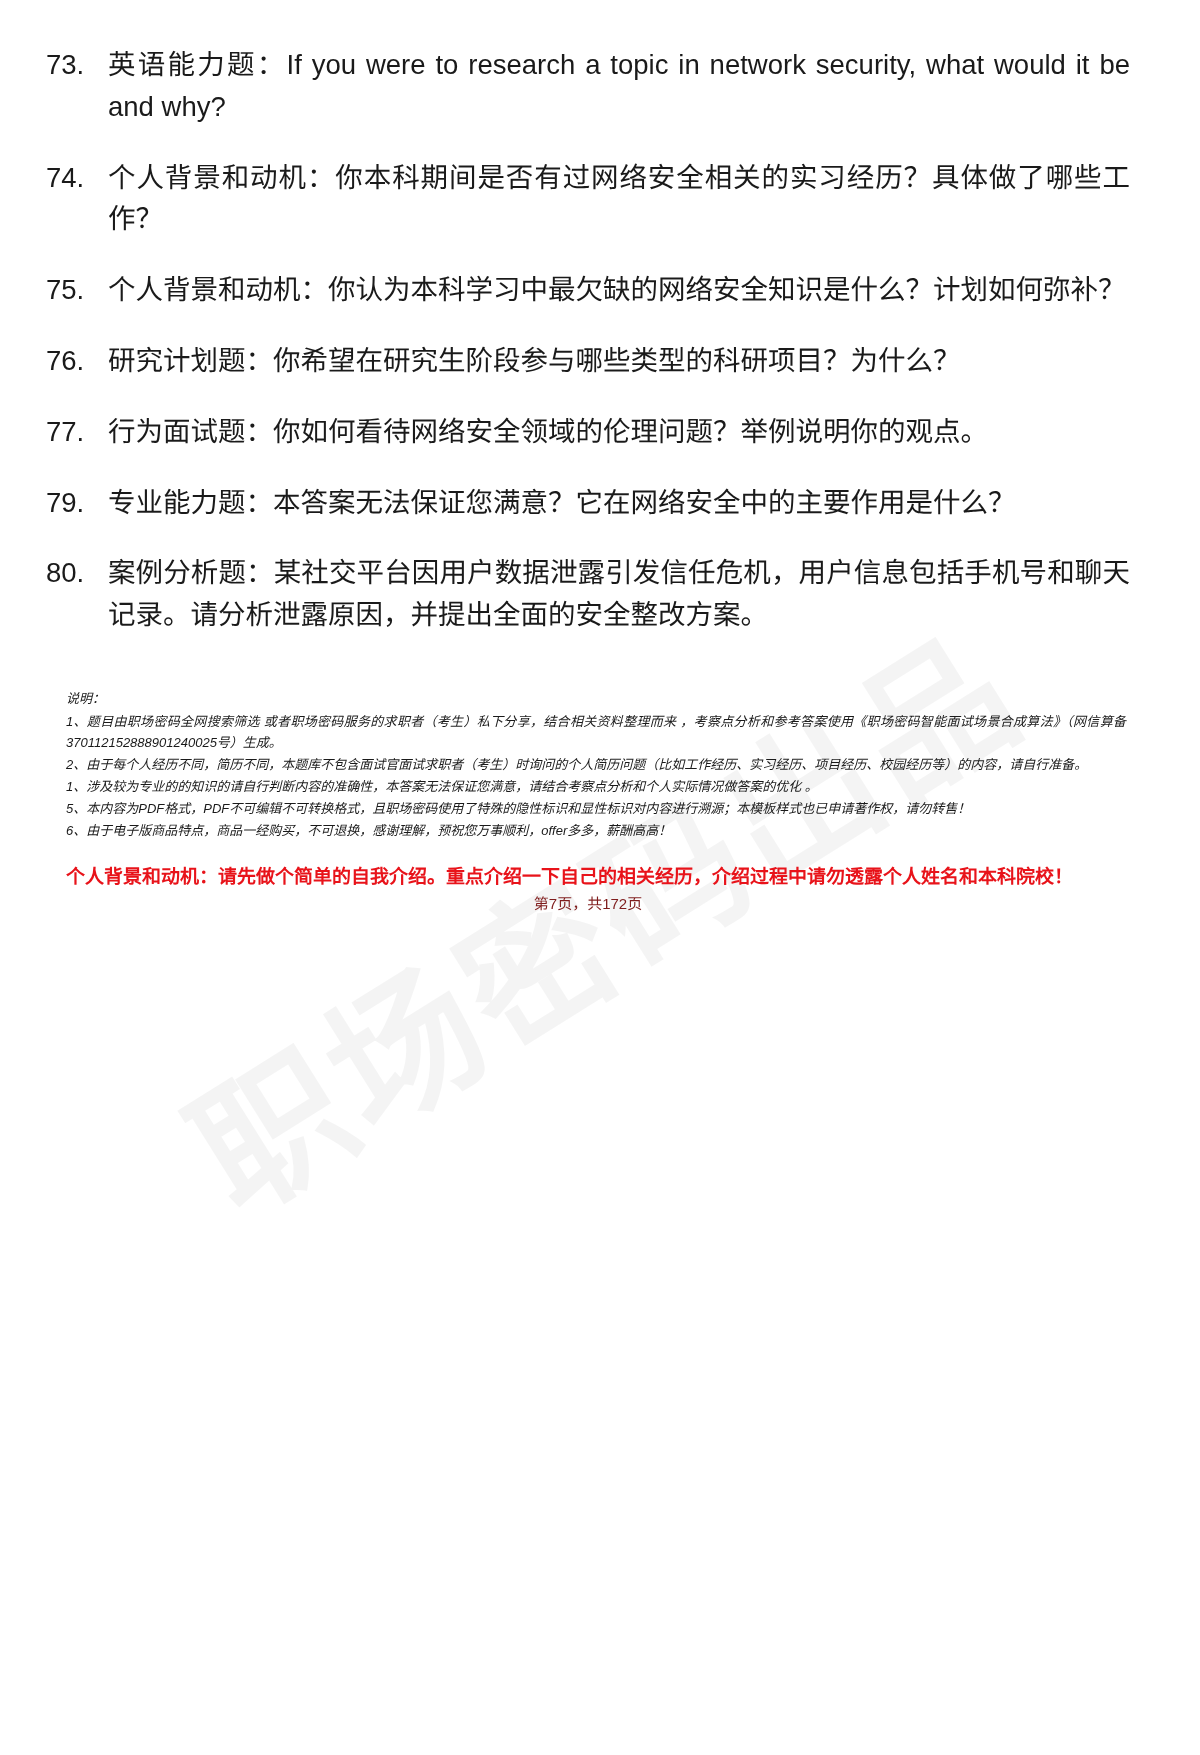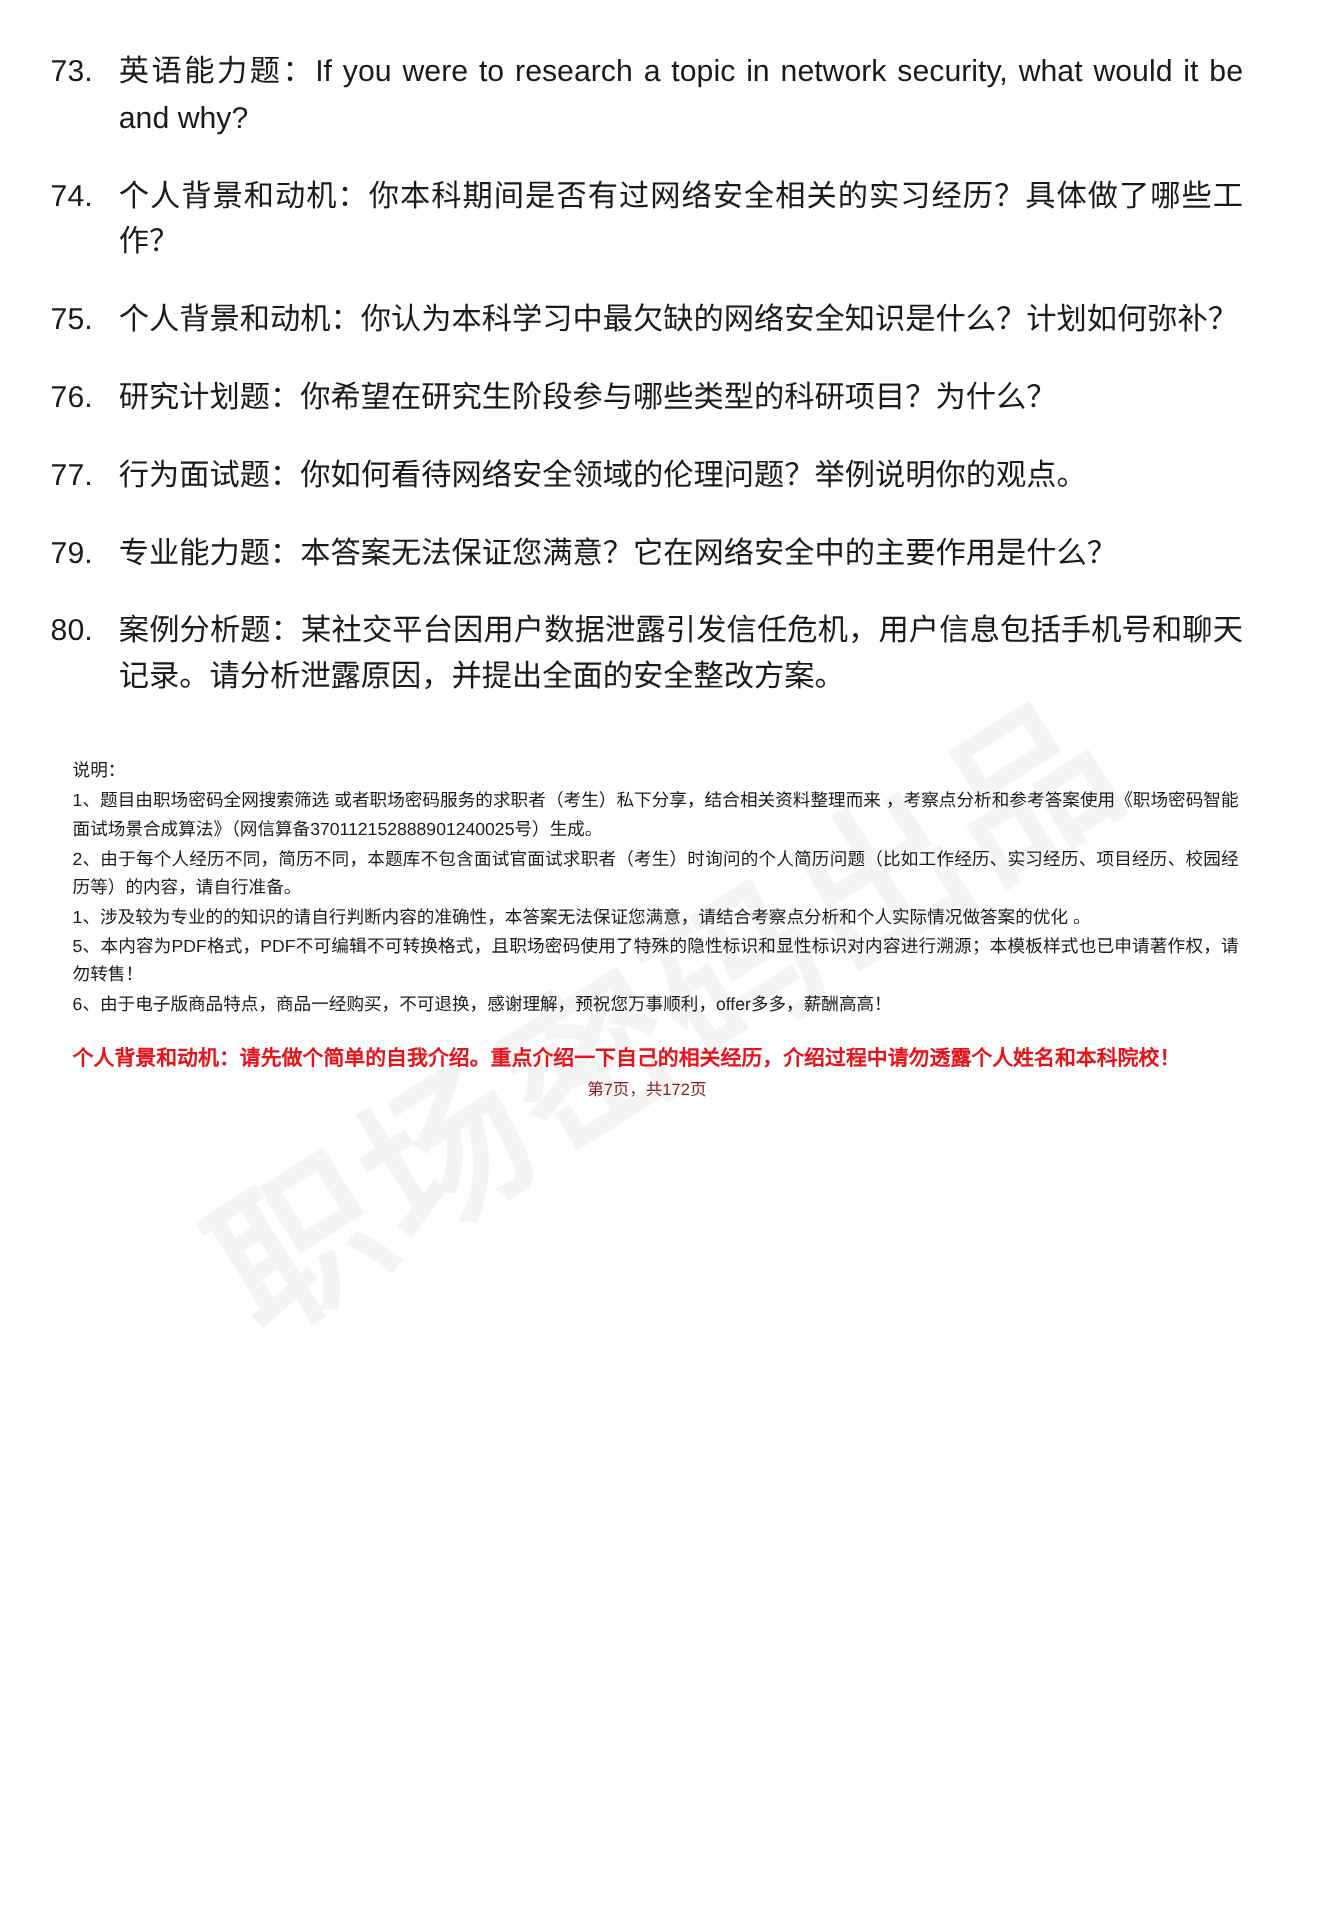--- a/index.html
+++ b/index.html
@@ -56,25 +56,26 @@
     box-sizing: border-box;
     font-size: 27.5px;
   }
   ol.qlist li .qtext {
     flex: 1 1 auto;
     text-align: justify;
   }
 
   .notes {
     margin-top: 52px;
-    font-size: 16px;
+    font-size: 13px;
     line-height: 1.62;
     color: #1a1a1a;
     padding-left: 20px;
     padding-right: 4px;
+    font-style: italic;
   }
   .notes .ntitle {
     margin-bottom: 2px;
   }
   .notes p {
     margin: 0 0 1px 0;
     text-align: justify;
   }
 
   .highlight {

